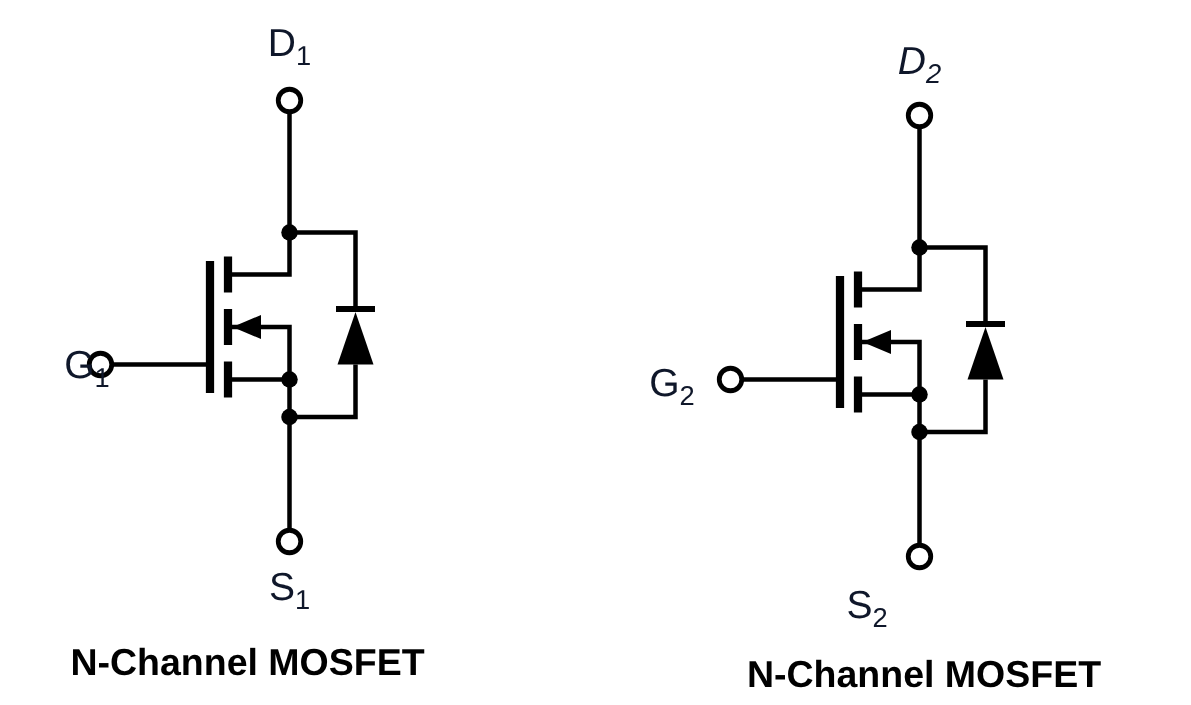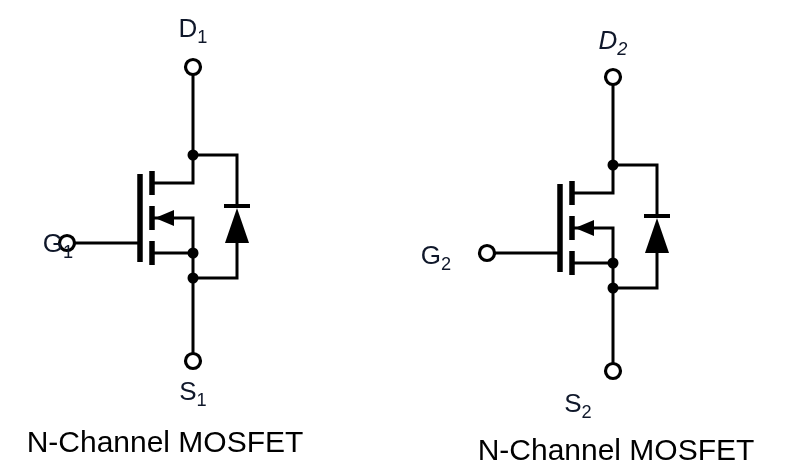--- a/index.html
+++ b/index.html
@@ -36,24 +36,25 @@
     white-space: nowrap;
     color: #0f172a;
   }
   .label sub {
     font-size: 0.7em;
     line-height: 0;
   }
   .caption {
     position: absolute;
     transform: translateX(-50%);
-    font-size: 30px;
+    font-size: 25px;
     line-height: 26px;
     white-space: nowrap;
     color: #000000;
+    font-weight: bold;
   }
 </style>
 </head>
 <body>
 
 <div class="canvas">
 
   <svg class="diagram" width="794" height="470" viewBox="0 0 794 470" xmlns="http://www.w3.org/2000/svg">
 
     <g>
@@ -108,21 +109,21 @@
     <span>G</span><sub>1</sub>
   </div>
   <div class="label" style="left:193px; top:379px;text-align:center;">
     <span>S</span><sub>1</sub>
   </div>
   <div class="caption" style="left:165px; top:429px;">N-Channel MOSFET</div>
 
   <div class="label" style="left:613px; top:28px;font-style:italic;">
     <span>D</span><sub>2</sub>
   </div>
-  <div class="label" style="left:436px; top:243px;">
+  <div class="label" style="left:448px; top:243px;">
     <span>G</span><sub>2</sub>
   </div>
   <div class="label" style="left:578px; top:391px;">
     <span>S</span><sub>2</sub>
   </div>
   <div class="caption" style="left:616px; top:437px;">N-Channel MOSFET</div>
 
 </div>
 
 </body></html>

